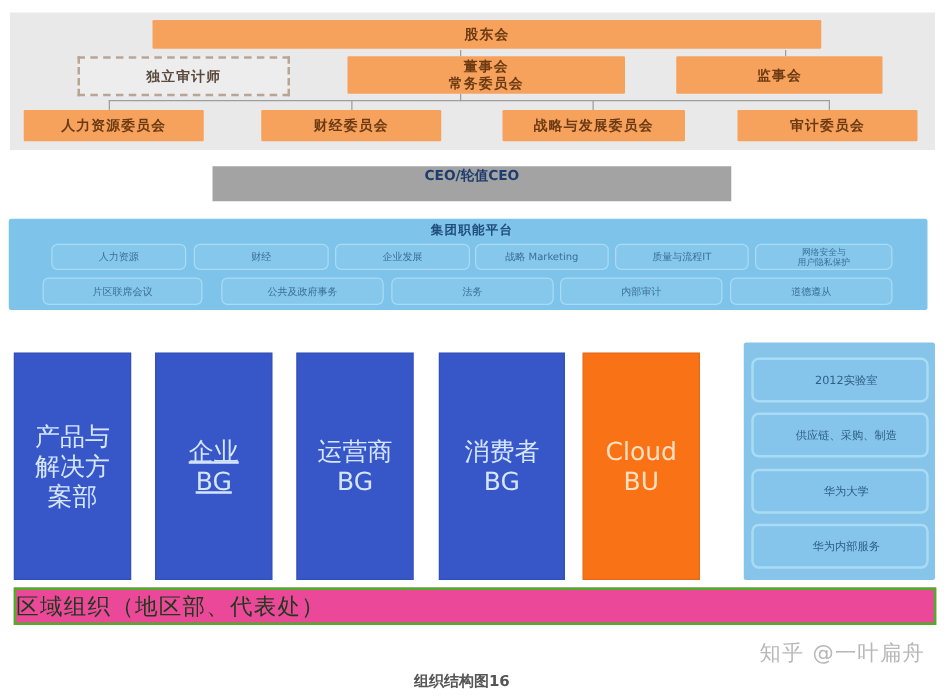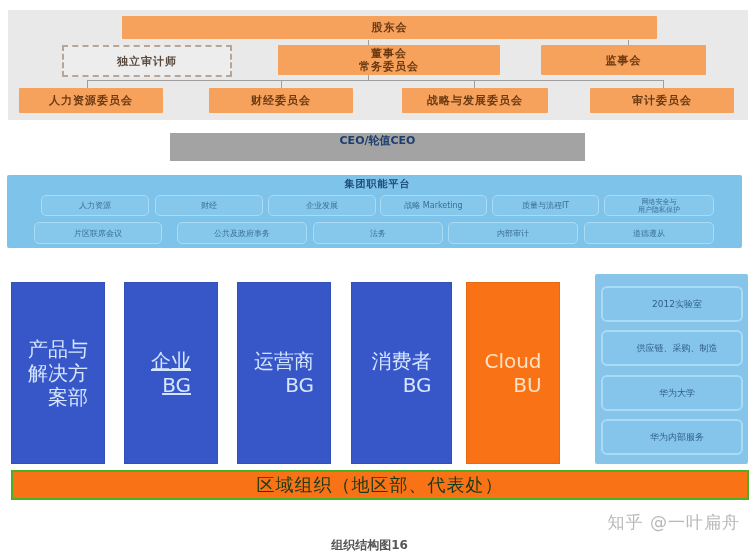--- a/index.html
+++ b/index.html
@@ -43,42 +43,42 @@
     position: absolute; border: 1.5px solid #a9dbf4; border-radius: 5px;
     background: #86c7ec; color: #3b6f96; font-size: 8px;
     display: flex; align-items: center; justify-content: center; text-align: center;
     line-height: 9px;
   }
 
   
   .bg-col {
     position: absolute; top: 282px; height: 182px; color: #d6e6ff;
     font-size: 20px; display: flex; align-items: center; justify-content: center;
-    text-align: right; line-height: 24px; white-space: pre-line;
+    text-align: center; line-height: 24px; white-space: pre-line;
     border: 1px solid rgba(0,0,0,0.08);
   }
   .bg-blue { background: #3757c8; }
   .bg-orange { background: #f97316; color: #ffe0c2; }
 
   
   .sup-bg {
     left: 595px; top: 274px; width: 153px; height: 190px; background: #87c4ea;
     border-radius: 2px;
   }
   .sup-item {
     position: absolute; left: 601px; width: 142px; height: 36px;
     border: 2px solid #a9dbf4; border-radius: 6px; background: #85c4eb;
     color: #2f5f88; font-size: 9px; display: flex; align-items: center; justify-content: center; padding-left: 10px;
   }
 
   
   .region {
-    left: 11px; top: 470px; width: 738px; height: 30px; background: #f97316;
+    left: 11px; top: 470px; width: 738px; height: 30px; background: #ec4899;
     border: 2px solid #4caf25; color: #1a3a1a; font-size: 18px;
-    display: flex; align-items: center; justify-content: center; letter-spacing: 1px;
+    display: flex; align-items: center; justify-content: flex-start; letter-spacing: 1px;
   }
 
   .caption {
     left: 0; top: 537px; width: 755px; text-align: center;
     font-size: 12px; font-weight: bold; color: #555; 
   }
   .caption span { position: relative; left: -8px; }
   .watermark {
     right: 15px; top: 511px; font-size: 17px; color: #b8b8b8; letter-spacing: 1px;
   }

